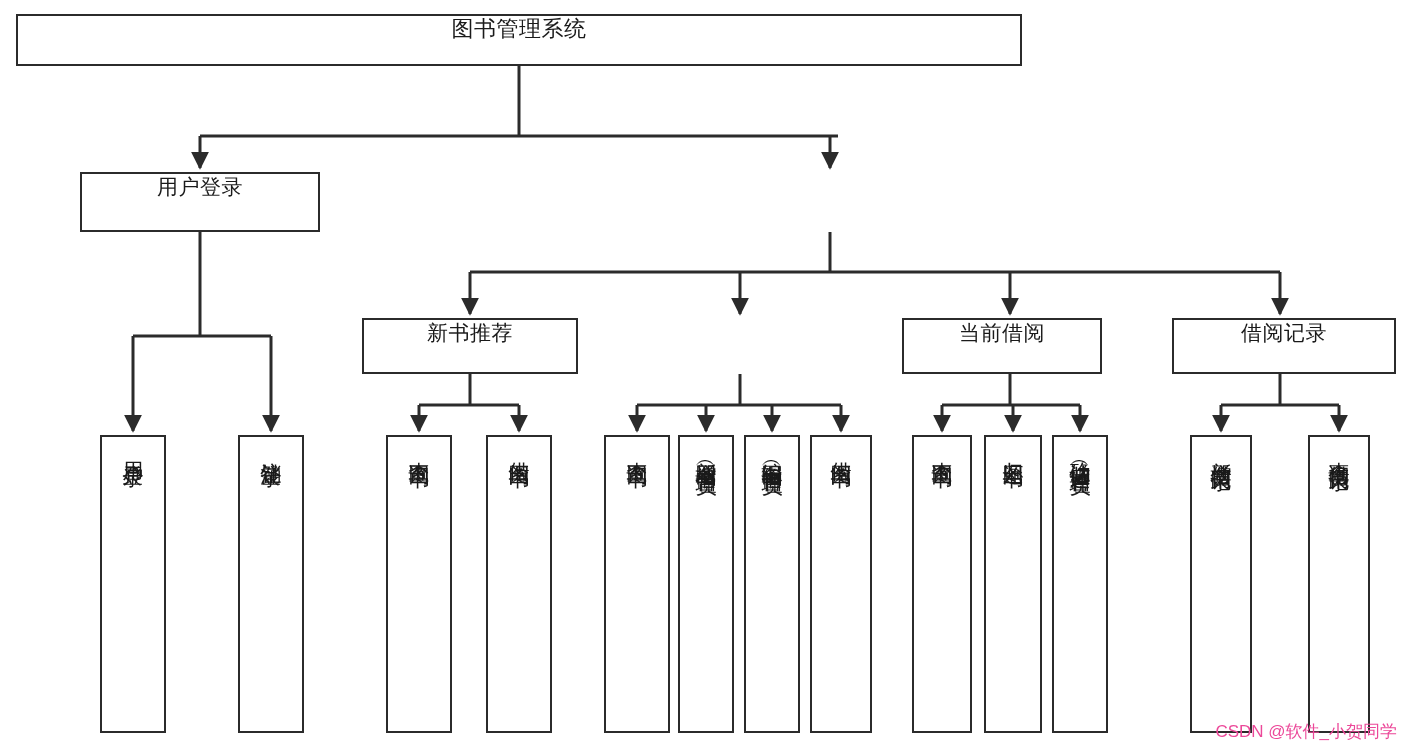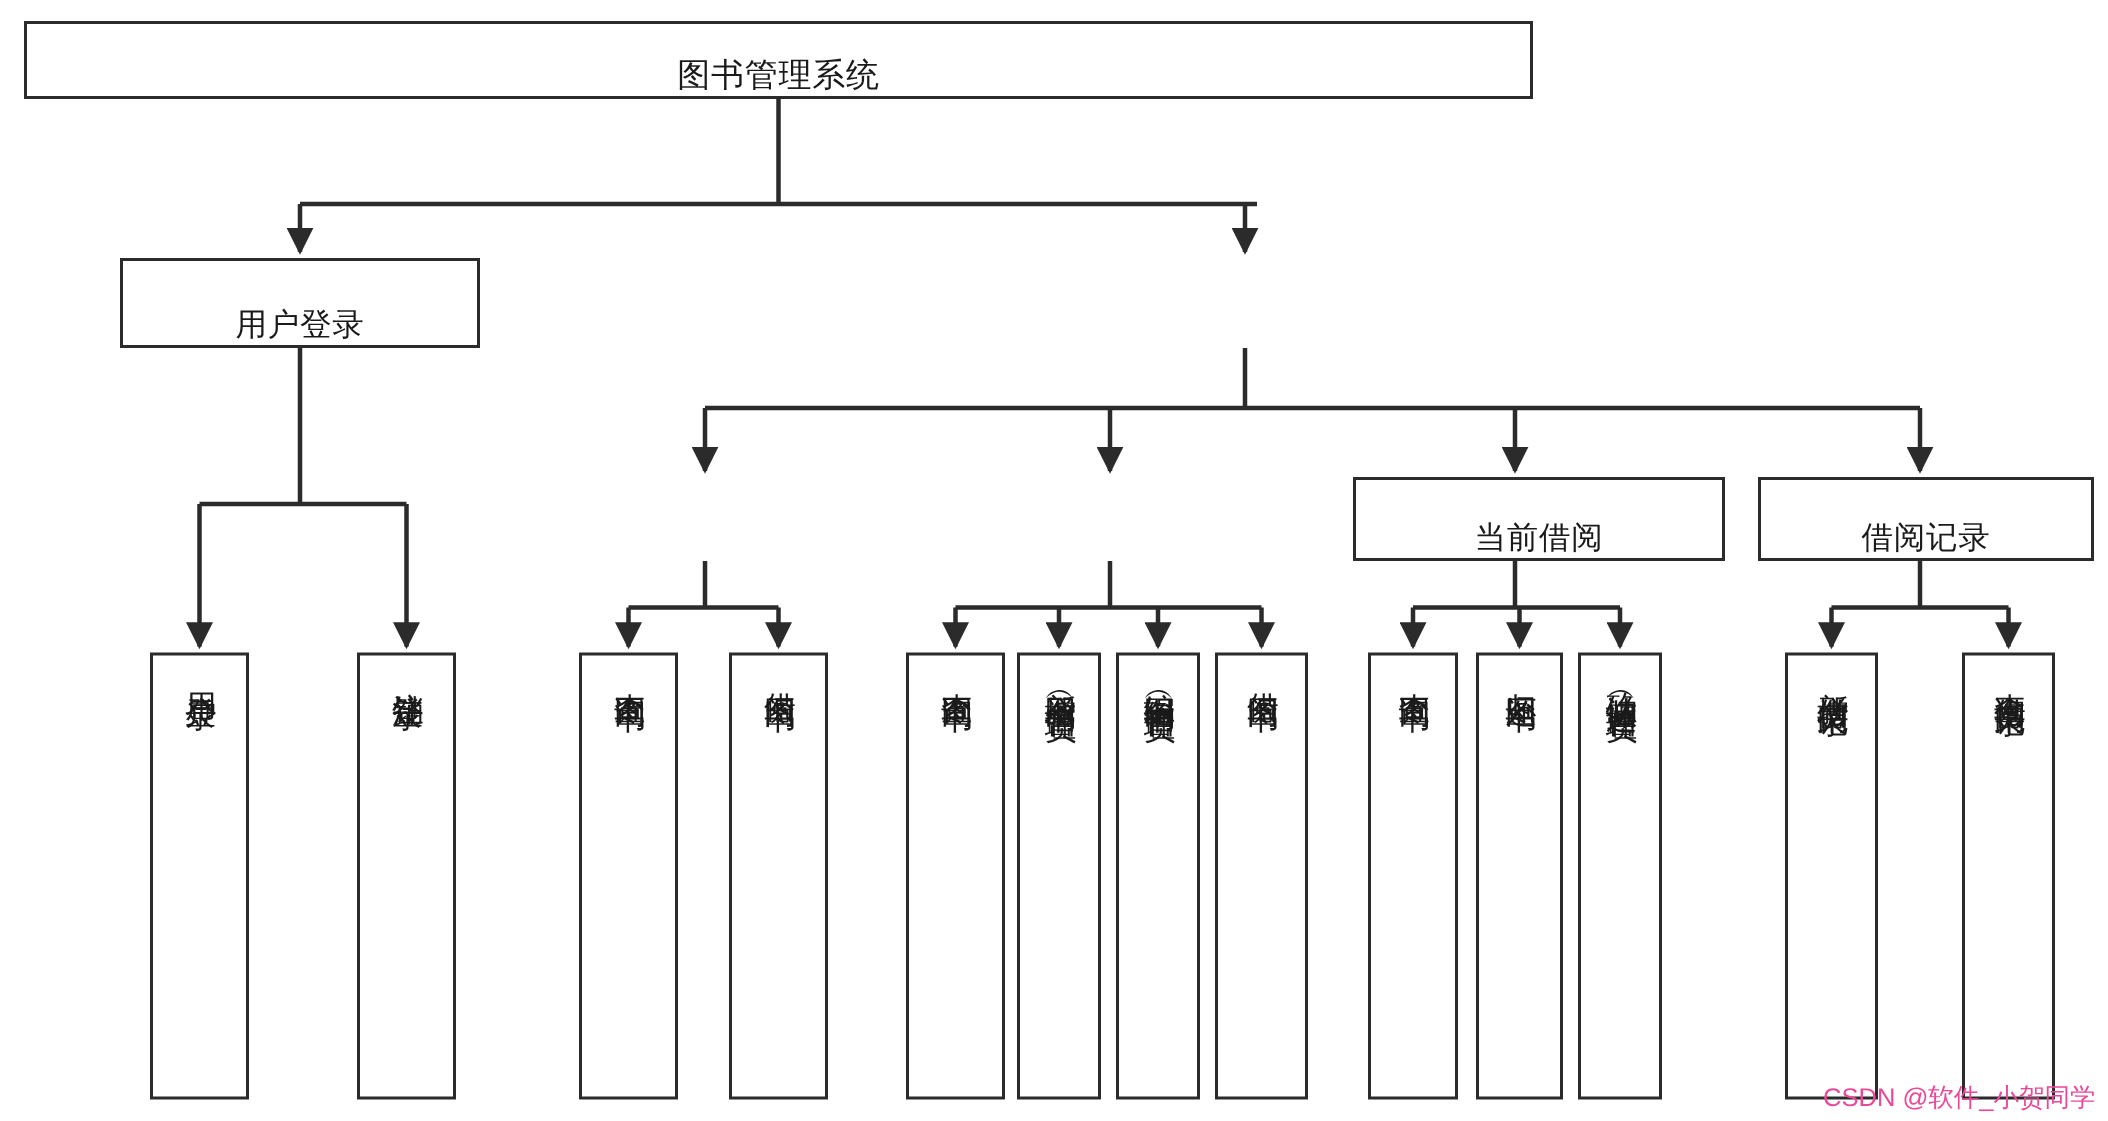--- a/index.html
+++ b/index.html
@@ -25,21 +25,21 @@
     width: 1405px;
     height: 747px;
     pointer-events: none;
   }
   .node {
     position: absolute;
     box-sizing: border-box;
     background: #ffffff;
     border: 2px solid #2b2b2b;
     display: flex;
-    align-items: flex-end;
+    align-items: flex-start;
     justify-content: center;
     color: #1a1a1a;
     z-index: 2;
   }
   .node-label {
     text-align: center;
     line-height: 1.22;
     letter-spacing: 0.5px;
   }
   
@@ -131,21 +131,24 @@
   </svg>
 
   <div class="node root horiz" style="left:16px; top:14px; width:1006px; height:52px;">
     <span class="node-label">图书管理系统</span>
   </div>
 
   <div class="node horiz" style="left:80px; top:172px; width:240px; height:60px;">
     <span class="node-label">用户登录</span>
   </div>
 
-  <div class="node horiz" style="left:902px; top:318px; width:248px; height:56px;">
+  <div class="node horiz" style="left:362px; top:318px; width:216px; height:56px;">
+    <span class="node-label">新书推荐</span>
+  </div>
+  <div class="node horiz" style="left:902px; top:318px; width:200px; height:56px;">
     <span class="node-label">当前借阅</span>
   </div>
   <div class="node horiz" style="left:1172px; top:318px; width:224px; height:56px;">
     <span class="node-label">借阅记录</span>
   </div>
 
   <div class="node leaf" style="left:100px; top:435px; width:66px; height:298px;">
     <span class="node-label">用户登录</span>
   </div>
   <div class="node leaf" style="left:238px; top:435px; width:66px; height:298px;">

